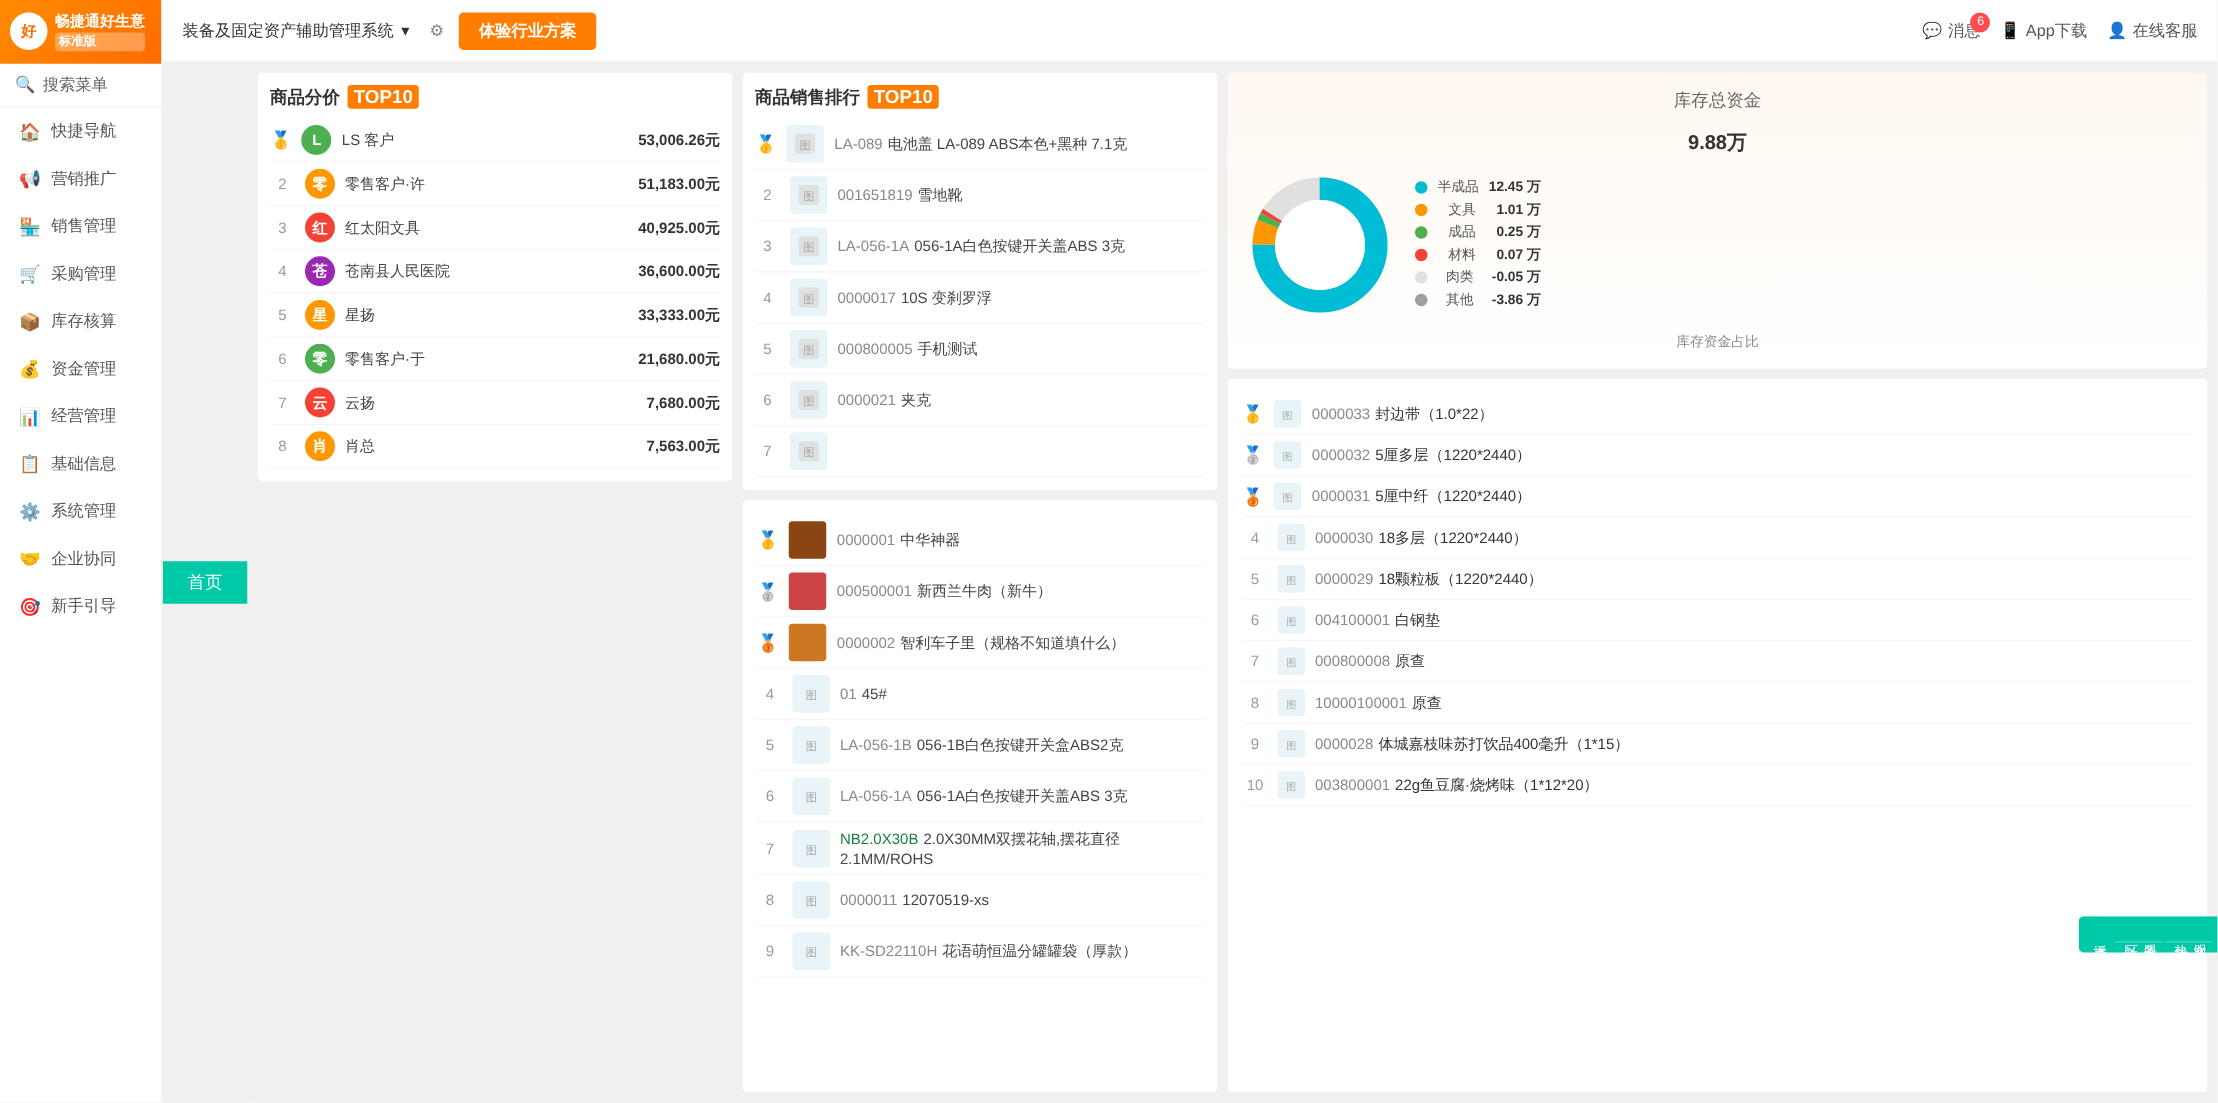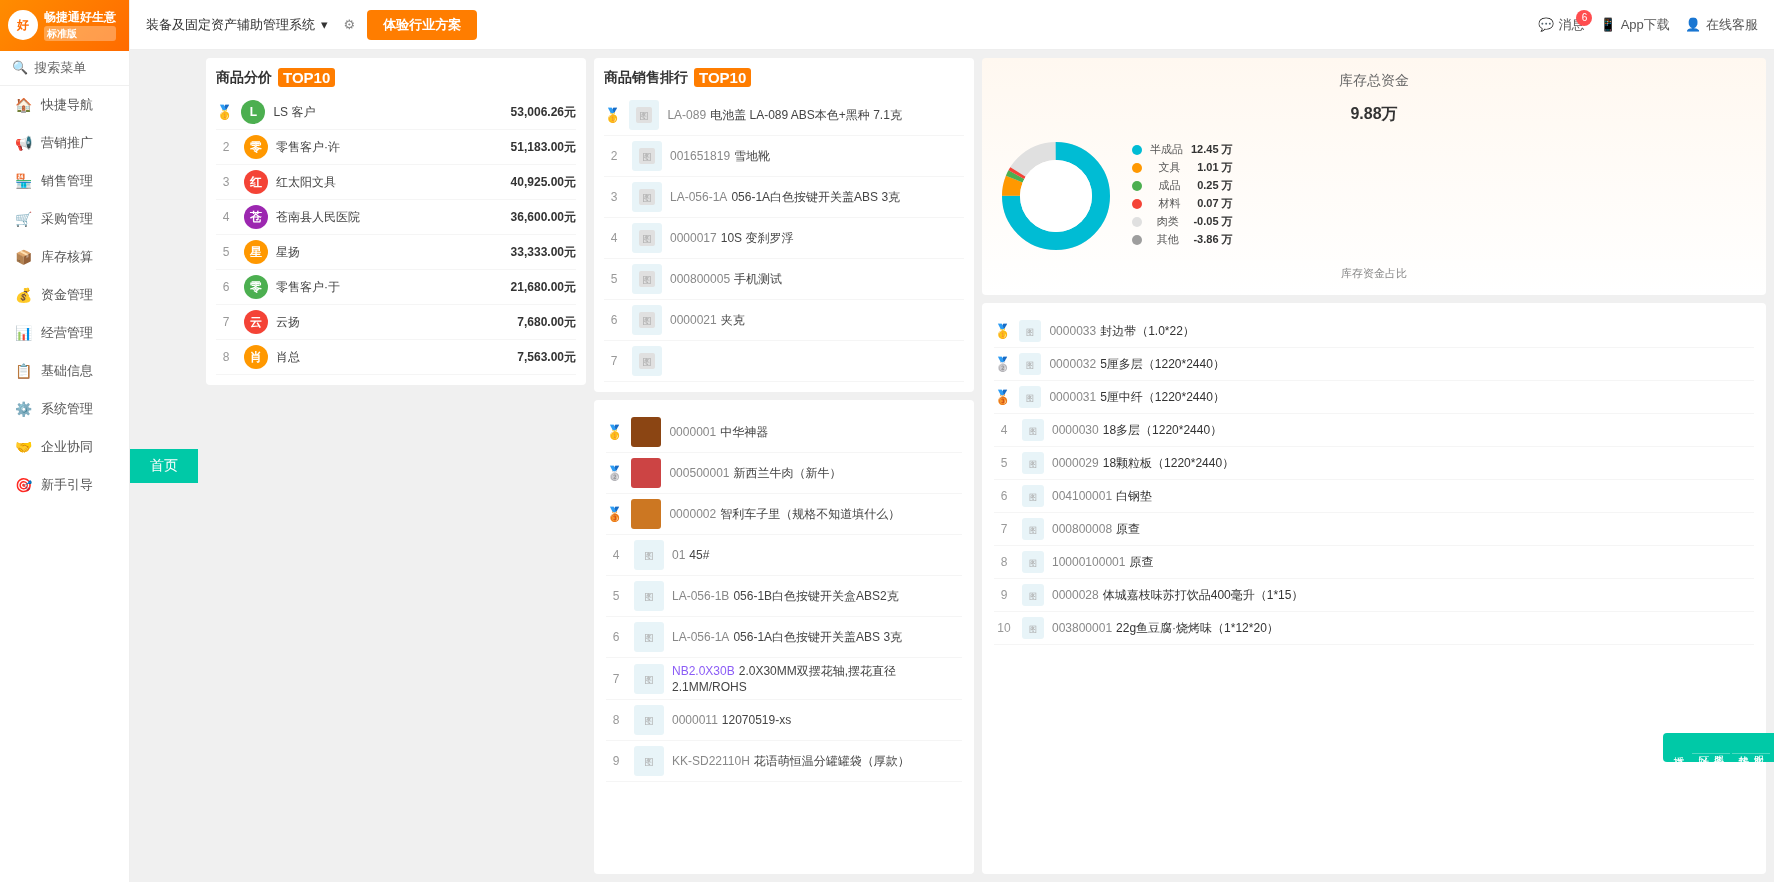--- a/index.html
+++ b/index.html
@@ -603,21 +603,21 @@
     <span class="rank-name"><span style="color:#888;margin-right:4px;">LA-056-1A</span>056-1A白色按键开关盖ABS 3克</span>
   </div>
               <div class="product-rank-item">
     <span class="rank-num">7</span>
     <div class="product-thumb">
                   <svg width="20" height="20" viewBox="0 0 20 20">
                     <rect x="2" y="2" width="16" height="16" rx="2" fill="#e8f4f8"></rect>
                     <text x="10" y="14" text-anchor="middle" font-size="9" fill="#aaa">图</text>
                   </svg>
                 </div>
-    <span class="rank-name"><span style="color:#8b5cf6;margin-right:4px;">NB2.0X30B</span>2.0X30MM双摆花轴,摆花直径2.1MM/ROHS</span>
+    <span class="rank-name"><span style="color:#15803d;margin-right:4px;">NB2.0X30B</span>2.0X30MM双摆花轴,摆花直径2.1MM/ROHS</span>
   </div>
               <div class="product-rank-item">
     <span class="rank-num">8</span>
     <div class="product-thumb">
                   <svg width="20" height="20" viewBox="0 0 20 20">
                     <rect x="2" y="2" width="16" height="16" rx="2" fill="#e8f4f8"></rect>
                     <text x="10" y="14" text-anchor="middle" font-size="9" fill="#aaa">图</text>
                   </svg>
                 </div>
     <span class="rank-name"><span style="color:#888;margin-right:4px;">0000011</span>12070519-xs</span>

